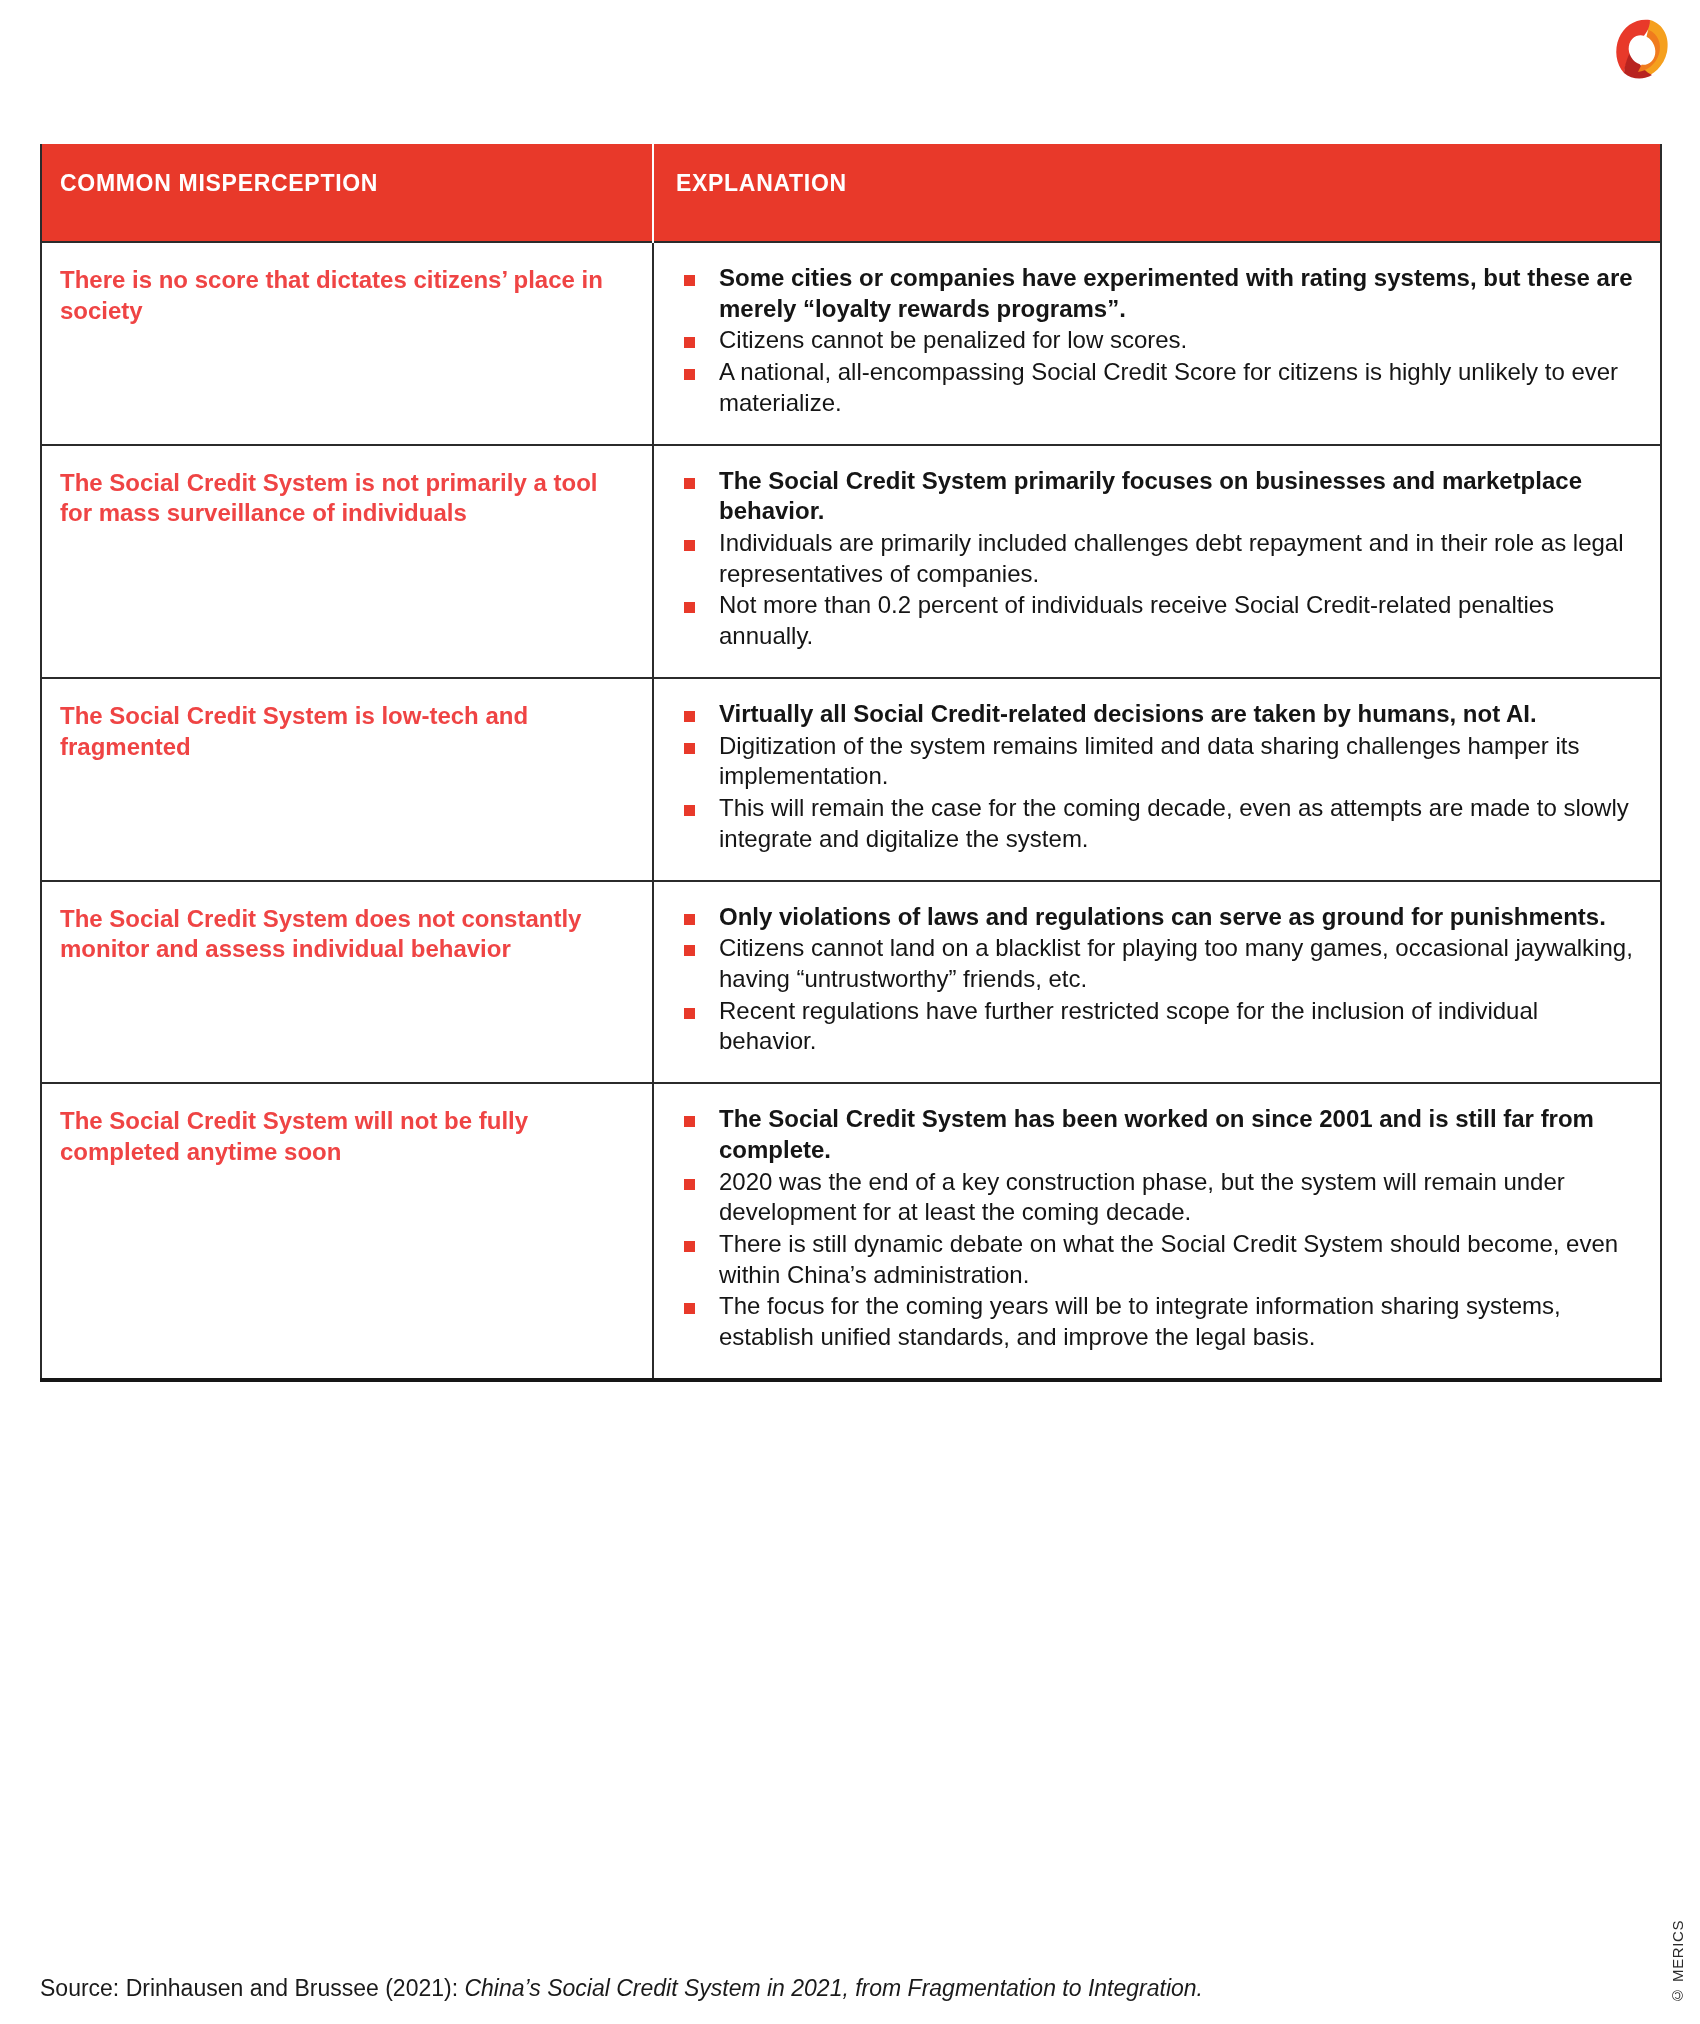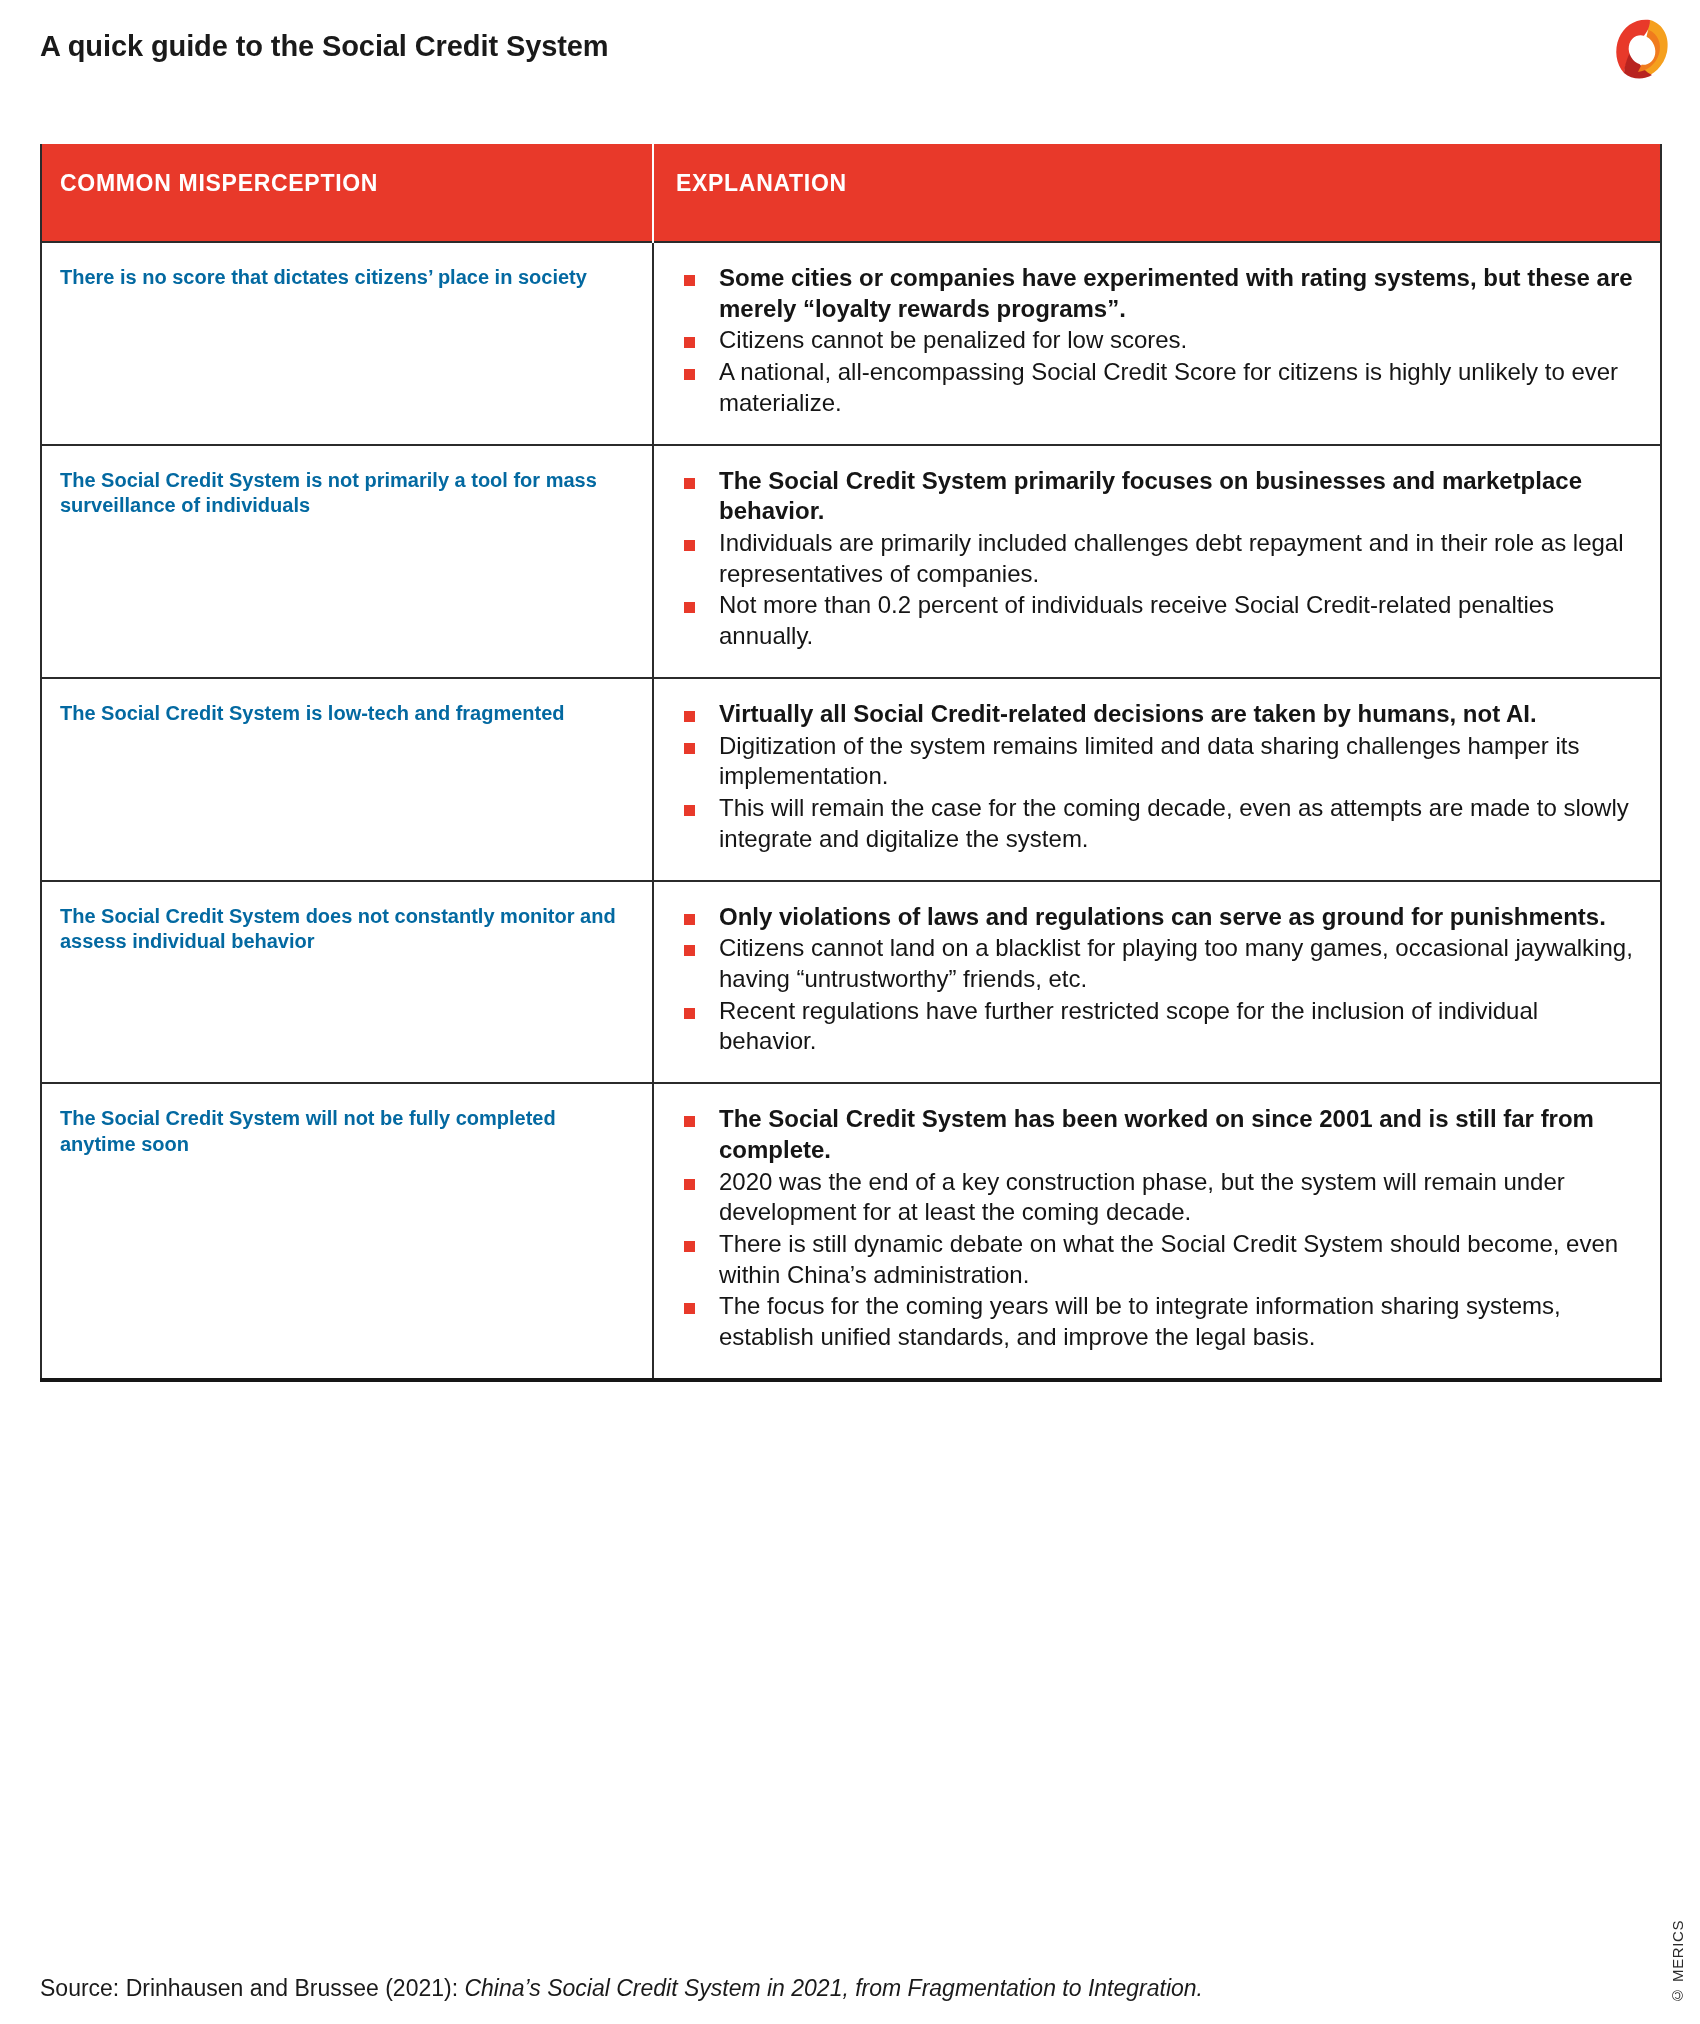--- a/index.html
+++ b/index.html
@@ -83,24 +83,24 @@
 
   tbody td {
     vertical-align: top;
     border-top: 2px solid #2b2b2b;
     background: #ffffff;
   }
   tbody tr:first-child td { border-top: 2px solid #2b2b2b; }
 
   td.misperception {
     padding: 22px 24px 18px 18px;
-    font-size: 20px;
+    font-size: 24px;
     font-weight: bold;
     line-height: 1.28;
-    color: #0369a1;
+    color: #ef4444;
     border-right: 2px solid #2b2b2b;
   }
   td.explanation {
     padding: 20px 22px 24px 22px;
   }
 
   ul.bullets {
     list-style: none;
     margin: 0;
     padding: 0;
@@ -150,21 +150,20 @@
     writing-mode: vertical-rl;
     transform: rotate(180deg);
     transform-origin: center;
     white-space: nowrap;
   }
 </style>
 </head>
 <body>
 
 <div class="page-header">
-  <h1 class="title">A quick guide to the Social Credit System</h1>
 
   <div class="logo-wrap">
     <svg viewBox="0 0 70 70" width="70" height="70" aria-hidden="true">
       <path d="M44 6 C58 10 64 24 61 38 C58 52 47 62 36 64 C40 54 44 44 43 34 C42 24 40 14 44 6 Z" fill="#F5A01E"></path>
       <path d="M44 6 C30 4 18 12 13 24 C8 36 10 50 18 59 C20 48 24 38 31 30 C38 22 44 16 44 6 Z" fill="#E8392A"></path>
       <path d="M18 59 C26 66 38 66 46 61 C40 58 35 53 32 47 C29 41 29 35 31 30 C24 36 19 47 18 59 Z" fill="#B8231F"></path>
       <path d="M43 16 C52 20 56 30 53 40 C50 50 41 57 32 58 C36 50 40 42 40 34 C40 26 40 21 43 16 Z" fill="#F07B1D"></path>
       <ellipse cx="36" cy="36" rx="13" ry="15" transform="rotate(-22 36 36)" fill="#ffffff"></ellipse>
     </svg>
   </div>

